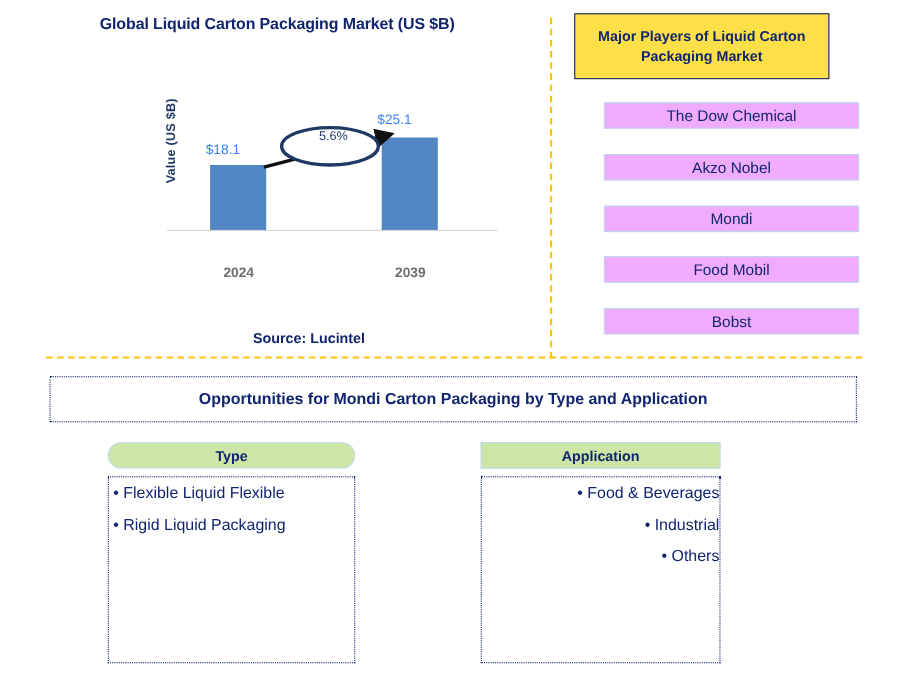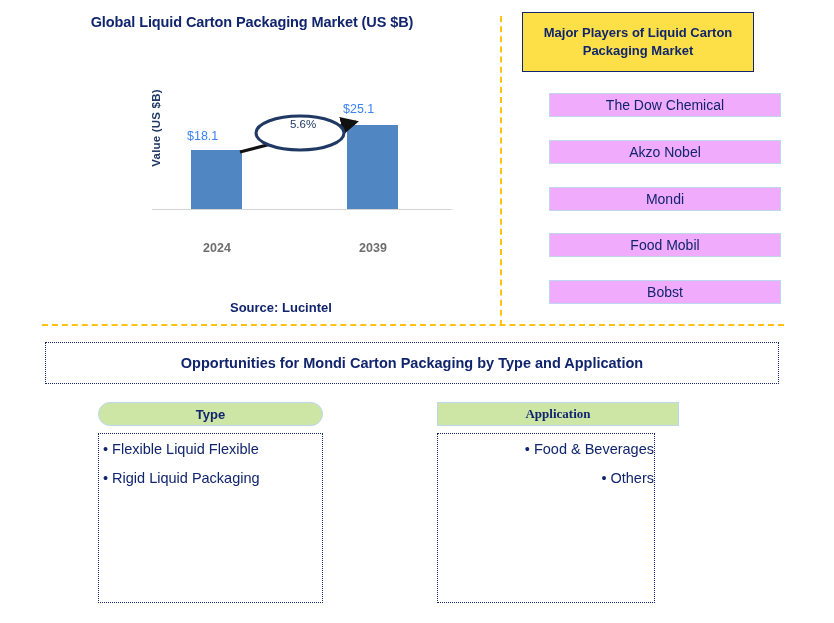--- a/index.html
+++ b/index.html
@@ -209,21 +209,21 @@
     font-size: 14.5px;
     color: #11256E;
     line-height: 1;
     margin-bottom: 14px;
     white-space: nowrap;
   }
   .bullet-item .dot { margin-right: 4px; }
 
   .col-header-type { left: 98px; top: 402px; width: 225px; border-radius: 12px; }
   .col-body-type   { left: 98px; top: 433px; width: 225px; height: 170px; }
-  .col-header-app  { left: 437px; top: 402px; width: 242px; font-family: Liberation Serif, serif; }
+  .col-header-app  { left: 437px; top: 402px; width: 218px; }
   .col-body-app    { left: 437px; top: 433px; width: 218px; height: 170px; text-align: right; }
 </style>
 </head>
 <body>
 
 <div id="infographic">
 
   <div class="divider-v"></div>
   <div class="divider-h"></div>
 
@@ -268,16 +268,17 @@
 
   <div class="col-header col-header-type">Type</div>
   <div class="col-body col-body-type">
     <div class="bullet-item"><span class="dot">•</span><span>Flexible Liquid Flexible</span></div>
     <div class="bullet-item"><span class="dot">•</span><span>Rigid Liquid Packaging</span></div>
   </div>
 
   <div class="col-header col-header-app">Application</div>
   <div class="col-body col-body-app">
     <div class="bullet-item"><span class="dot">•</span><span>Food &amp; Beverages</span></div>
+    <div class="bullet-item"><span class="dot">•</span><span>Industrial</span></div>
     <div class="bullet-item"><span class="dot">•</span><span>Others</span></div>
   </div>
 
 </div>
 
 </body></html>

